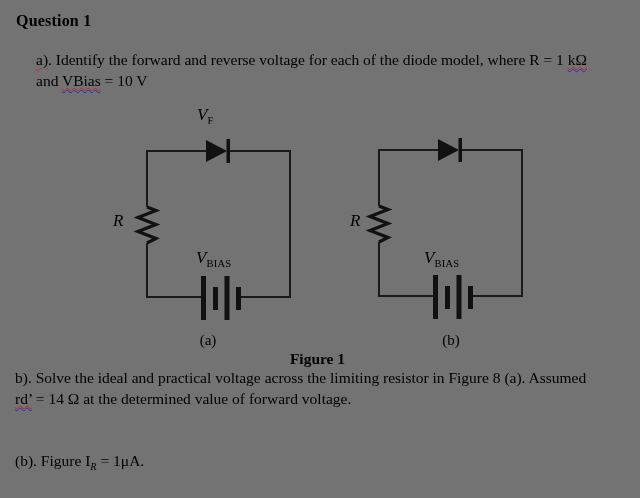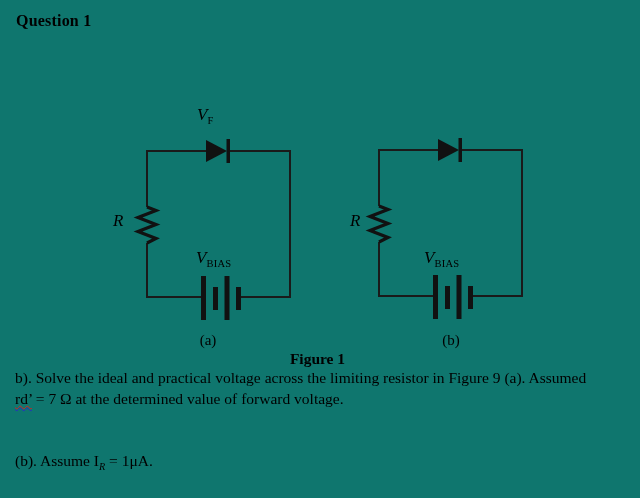--- a/index.html
+++ b/index.html
@@ -1,20 +1,20 @@
 <!DOCTYPE html>
 <html><head>
 <meta charset="utf-8">
 <style>
   html, body { margin: 0; padding: 0; }
   .page {
     position: relative;
     width: 640px;
     height: 498px;
-    background: #0f766e;
+    background: #737373;
     font-family: "Liberation Serif", serif;
     color: #000000;
     overflow: hidden;
   }
   .heading {
     position: absolute;
     font-weight: bold;
     font-size: 16px;
     letter-spacing: 0.2px;
   }
@@ -52,20 +52,21 @@
     font-size: 15.5px;
   }
 </style>
 </head>
 <body>
 
 <div class="page">
 
   <div class="heading" style="left:16px; top:12px;">Question 1</div>
 
+  <div class="para" style="left:36px; top:49px;"><span class="wr">a)</span><span>. Identify the forward and reverse voltage for each of the diode model, where R = 1 </span><span class="wrb"><span class="wb2">kΩ</span></span><br><span>and </span><span class="wrb"><span class="wb2">VBias</span></span><span> = 10 V</span></div>
 
   <svg class="ckt" style="left:132px; top:137px;" width="175" height="195" viewBox="0 0 175 195">
     <g stroke="#1a1a1a" stroke-width="2" fill="none">
       <line x1="15" y1="14" x2="74" y2="14"></line>
       <line x1="98" y1="14" x2="159" y2="14"></line>
       <line x1="158" y1="13" x2="158" y2="161"></line>
       <line x1="159" y1="160" x2="109" y2="160"></line>
       <line x1="69" y1="160" x2="14" y2="160"></line>
       <line x1="15" y1="161" x2="15" y2="106"></line>
       <line x1="15" y1="70" x2="15" y2="13"></line>
@@ -114,17 +115,17 @@
   <div class="clabel" style="left:113px; top:211px;">R</div>
   <div class="clabel" style="left:196px; top:248px;"><span>V</span><sub>BIAS</sub></div>
   <div class="subfig" style="left:194px; top:332px;">(a)</div>
 
   <div class="clabel" style="left:350px; top:211px;">R</div>
   <div class="clabel" style="left:424px; top:248px;"><span>V</span><sub>BIAS</sub></div>
   <div class="subfig" style="left:437px; top:332px;">(b)</div>
 
   <div class="figcap" style="top:350px;">Figure 1</div>
 
-  <div class="para" style="left:15px; top:367px;"><span>b). Solve the ideal and practical voltage across the limiting resistor in Figure 9 (a). Assumed</span><br><span class="wrb"><span class="wb2">rd’</span></span><span> = 7 Ω at the determined value of forward voltage.</span></div>
+  <div class="para" style="left:15px; top:367px;"><span>b). Solve the ideal and practical voltage across the limiting resistor in Figure 8 (a). Assumed</span><br><span class="wrb"><span class="wb2">rd’</span></span><span> = 14 Ω at the determined value of forward voltage.</span></div>
 
-  <div class="para" style="left:15px; top:429px;"><br><span>(b). Assume I</span><sub class="it">R</sub><span> = 1μA.</span></div>
+  <div class="para" style="left:15px; top:429px;"><br><span>(b). Figure I</span><sub class="it">R</sub><span> = 1μA.</span></div>
 
 </div>
 
 </body></html>

